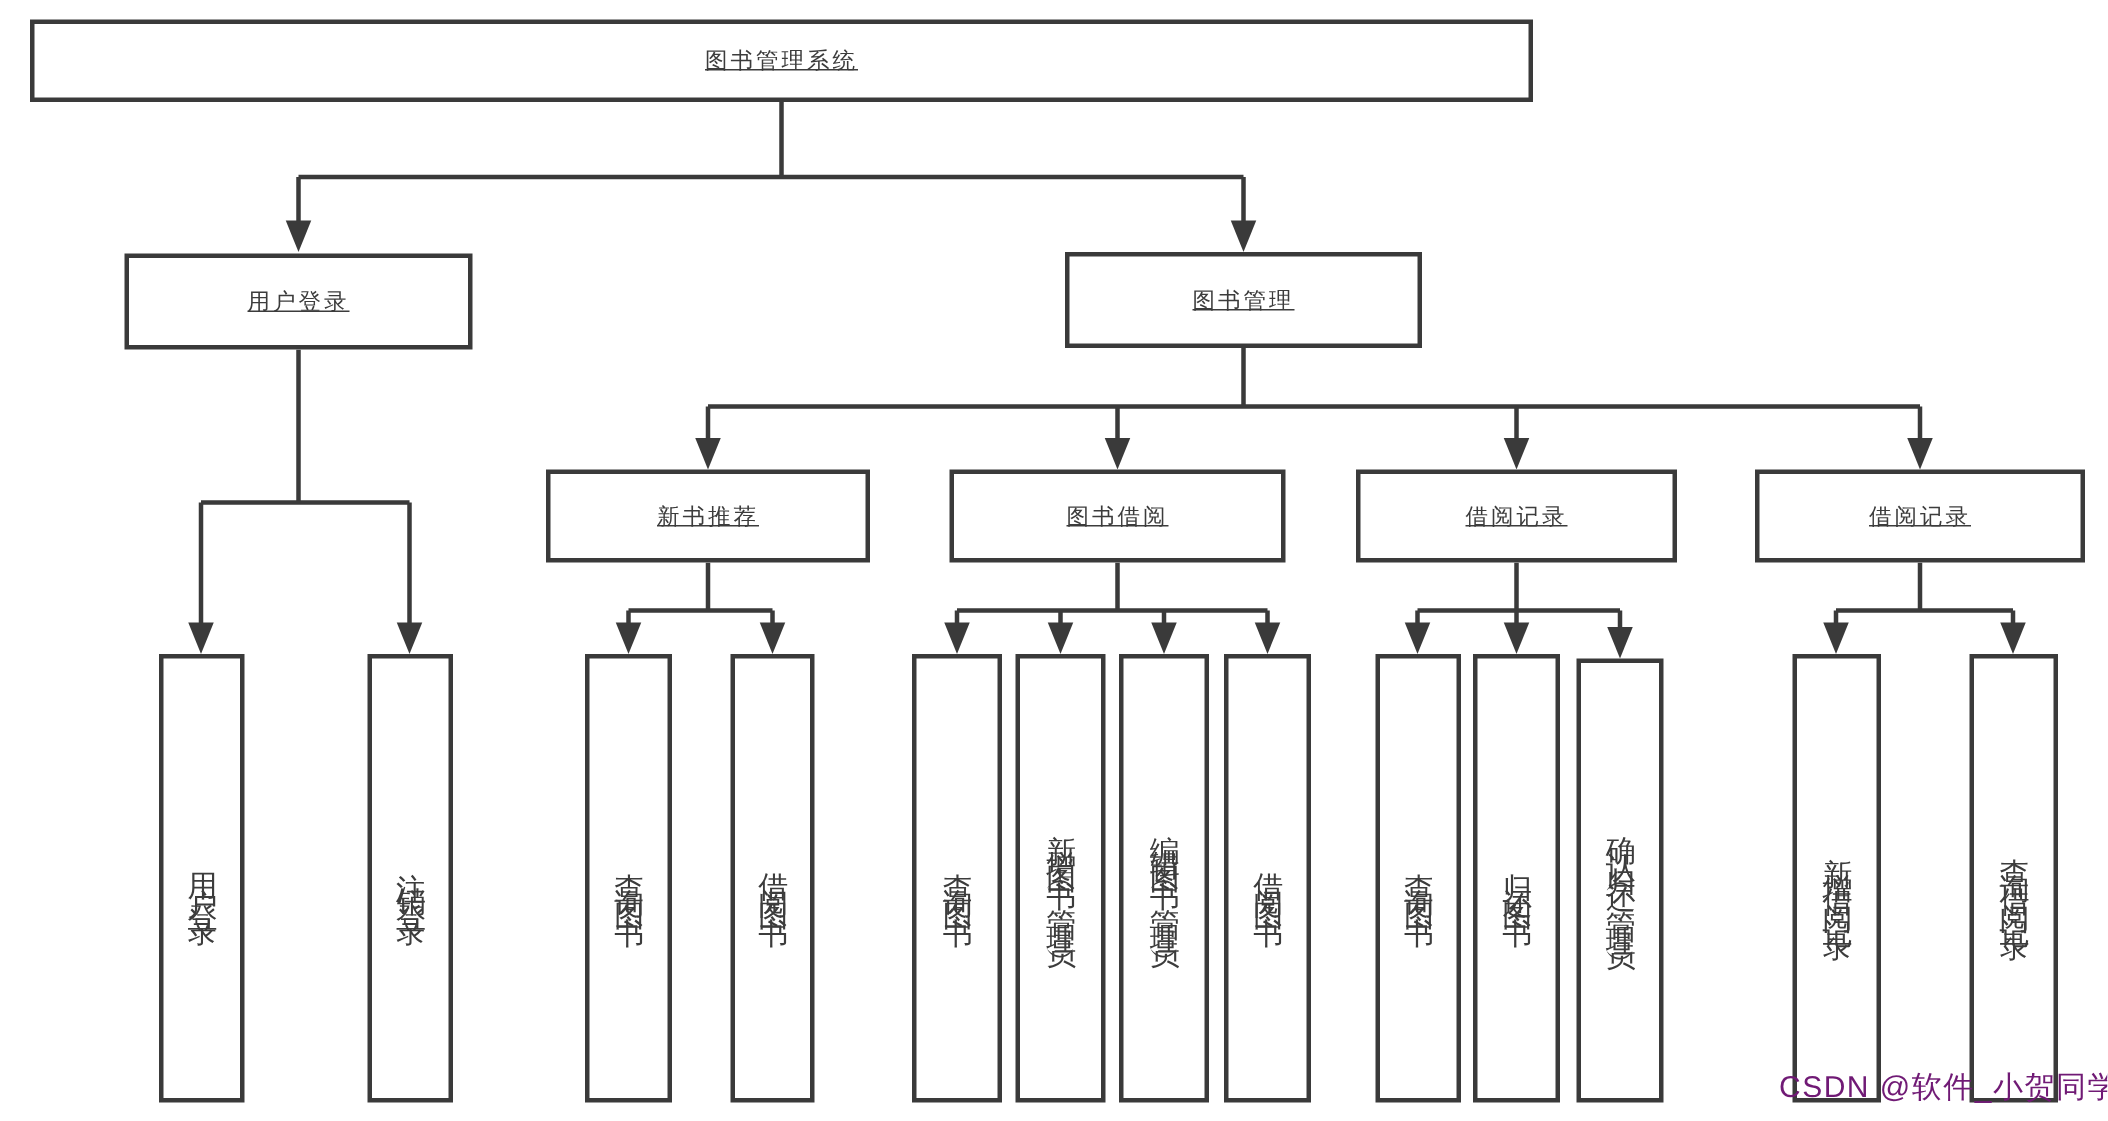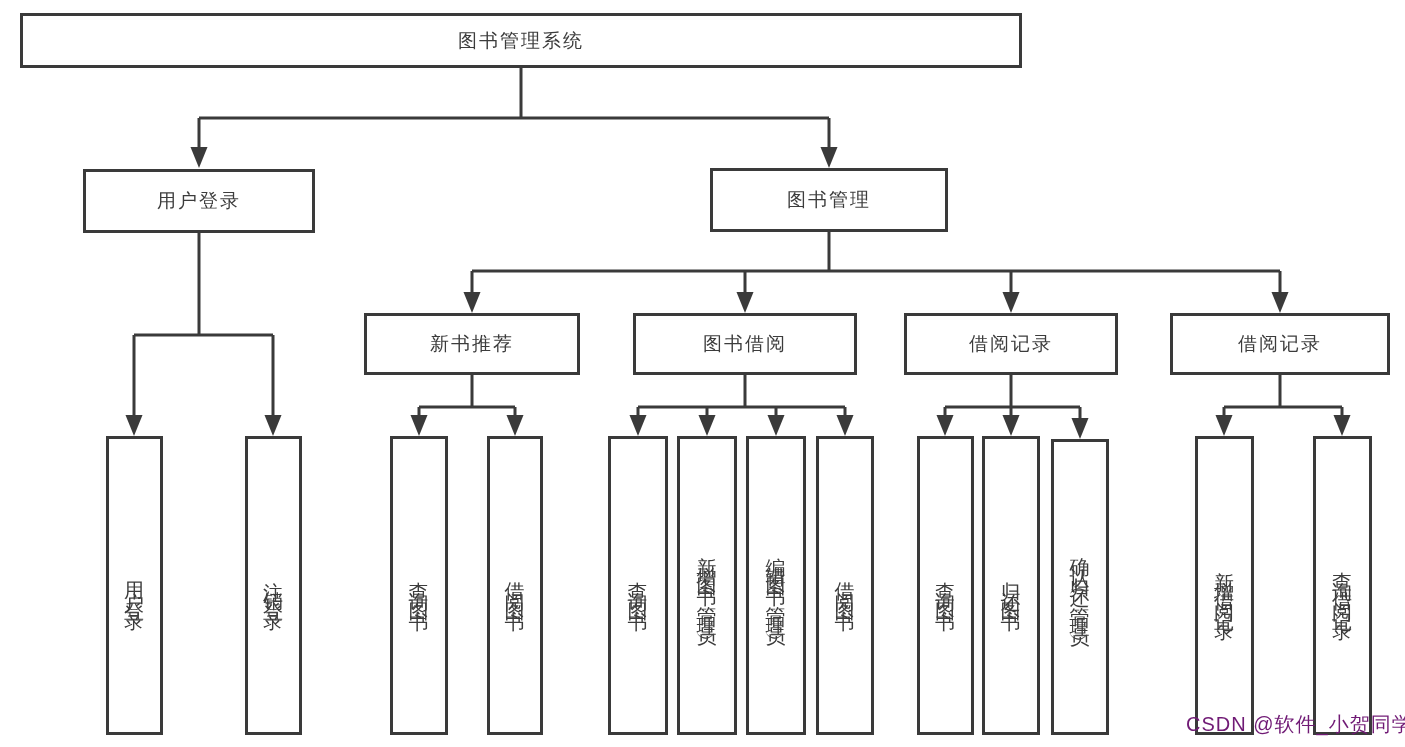--- a/index.html
+++ b/index.html
@@ -15,21 +15,21 @@
   .box {
     position: absolute;
     box-sizing: border-box;
     background: #ffffff;
     border: 3px solid #3a3a3a;
     color: #3c3c3c;
     display: flex;
     align-items: center;
     justify-content: center;
   }
-  .hbox { font-size: 19px; letter-spacing: 2px; }
+  .hbox { font-size: 15px; letter-spacing: 2px; text-decoration: underline; }
   .vbox {
     writing-mode: vertical-rl;
     text-orientation: mixed;
     font-size: 20px;
     letter-spacing: 10px;
     line-height: 1;
   }
   .watermark {
     position: absolute;
     left: 1186px;

